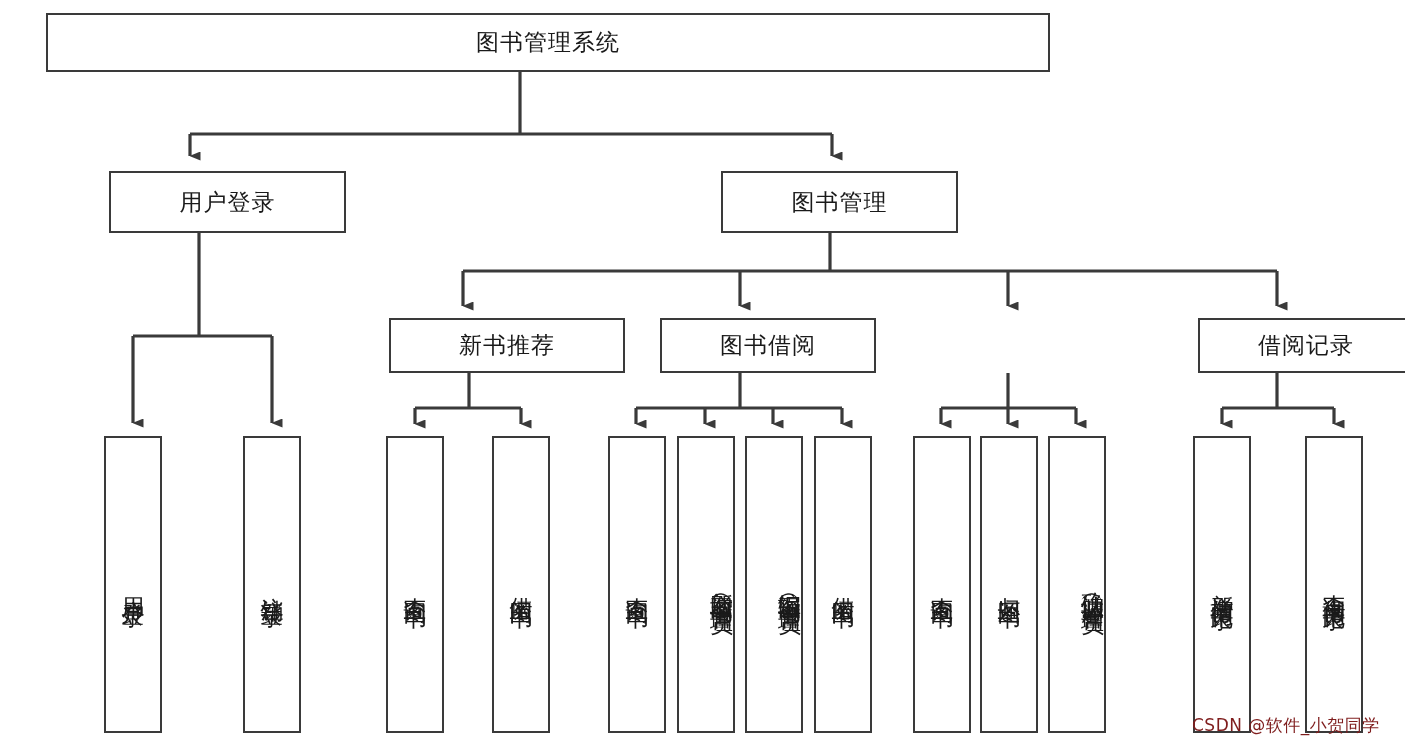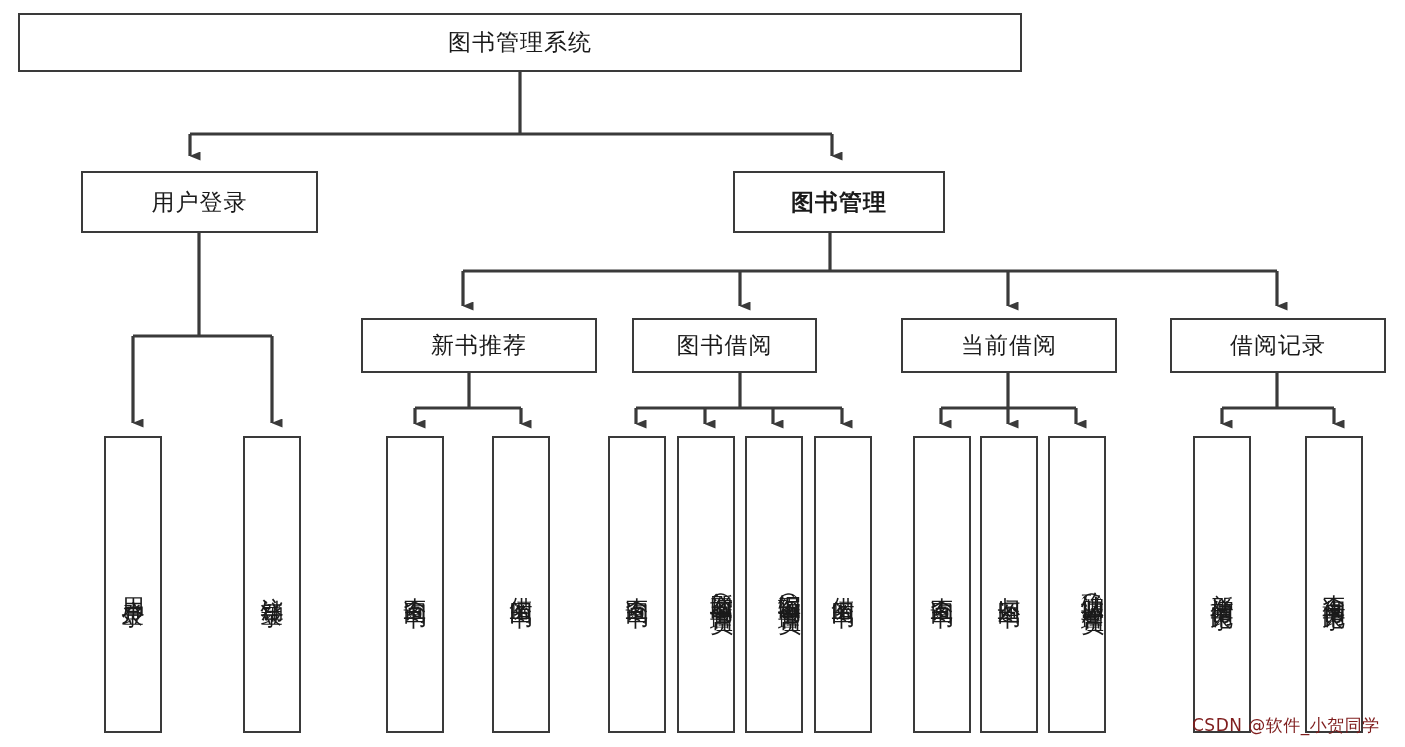--- a/index.html
+++ b/index.html
@@ -33,20 +33,21 @@
     background: #ffffff;
     border: 2px solid #3a3a3a;
     display: flex;
     align-items: center;
     justify-content: center;
     color: #1a1a1a;
   }
   .node.horiz {
     font-size: 23px;
     letter-spacing: 1px;
+    margin-left: 28px;
   }
   .node.vert {
     writing-mode: vertical-rl;
     text-orientation: upright;
     font-size: 23px;
     letter-spacing: 3px;
     align-items: flex-start;
     justify-content: center;
     padding-top: 6px;
   }
@@ -129,35 +130,32 @@
   </svg>
 
   <div class="node horiz" style="left:18px; top:13px; width:1004px; height:59px;">
     <span>图书管理系统</span>
   </div>
 
   <div class="node horiz" style="left:81px; top:171px; width:237px; height:62px;">
     <span>用户登录</span>
   </div>
 
-  <div class="node horiz" style="left:733px; top:171px; width:212px; height:62px;font-weight:bold;">
+  <div class="node horiz" style="left:693px; top:171px; width:237px; height:62px;">
     <span>图书管理</span>
   </div>
 
   <div class="node horiz" style="left:361px; top:318px; width:236px; height:55px;">
     <span>新书推荐</span>
   </div>
 
-  <div class="node horiz" style="left:632px; top:318px; width:185px; height:55px;">
+  <div class="node horiz" style="left:632px; top:318px; width:216px; height:55px;">
     <span>图书借阅</span>
   </div>
 
-  <div class="node horiz" style="left:901px; top:318px; width:216px; height:55px;">
-    <span>当前借阅</span>
-  </div>
 
   <div class="node horiz" style="left:1170px; top:318px; width:216px; height:55px;">
     <span>借阅记录</span>
   </div>
 
   <div class="node vert center-text" style="left:104px; top:436px; width:58px; height:297px;">
     <span class="vlabel">用户登录</span>
   </div>
 
   <div class="node vert center-text" style="left:243px; top:436px; width:58px; height:297px;">

